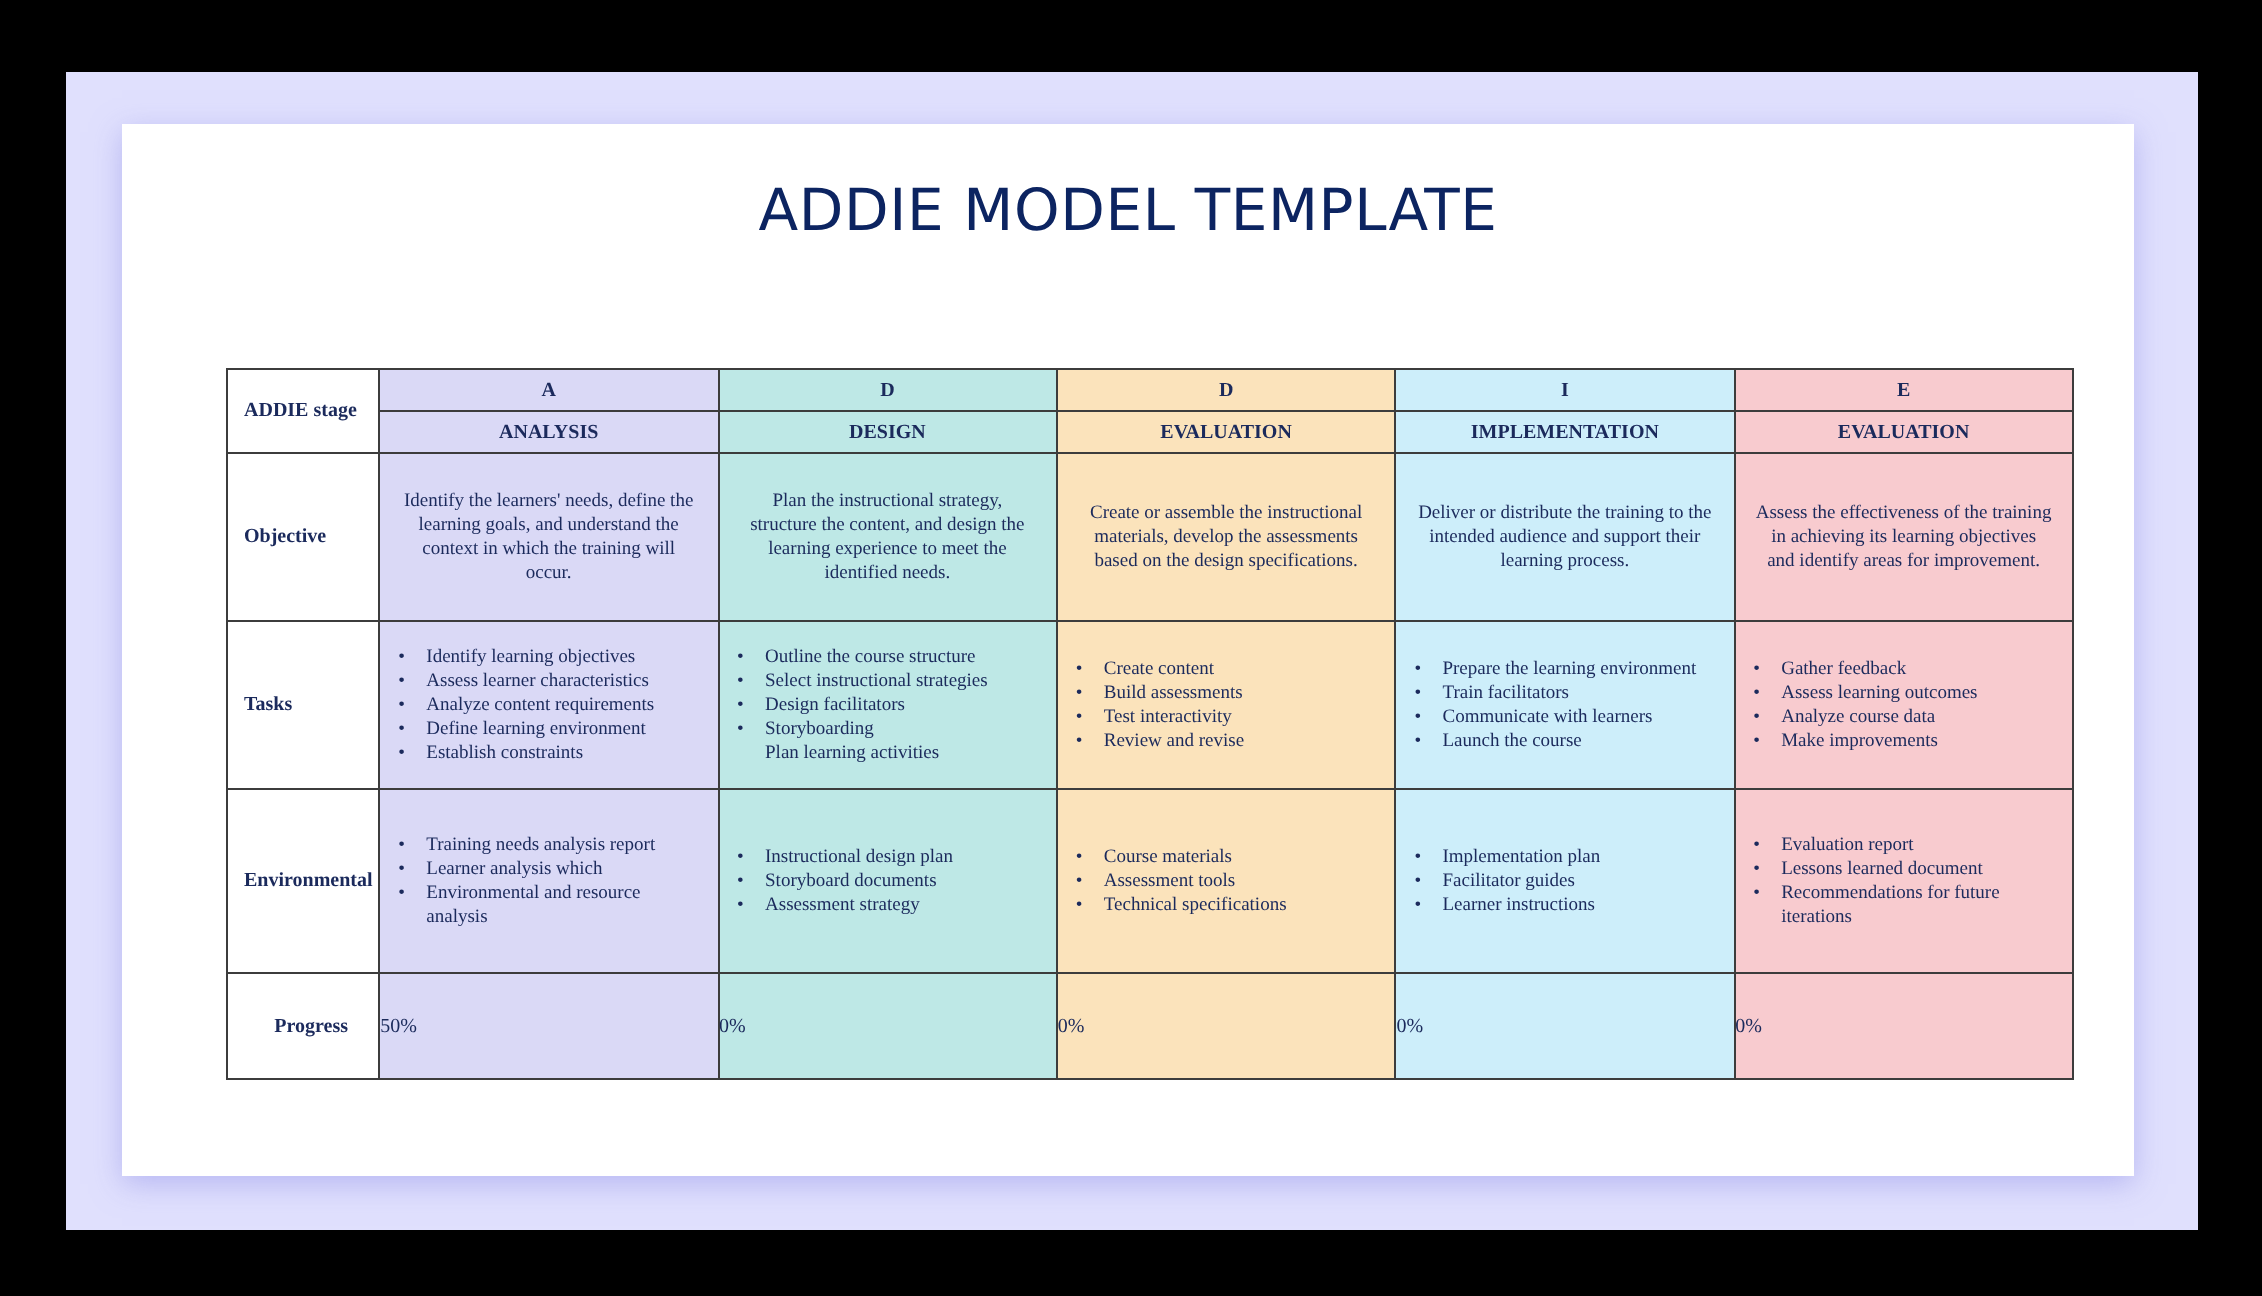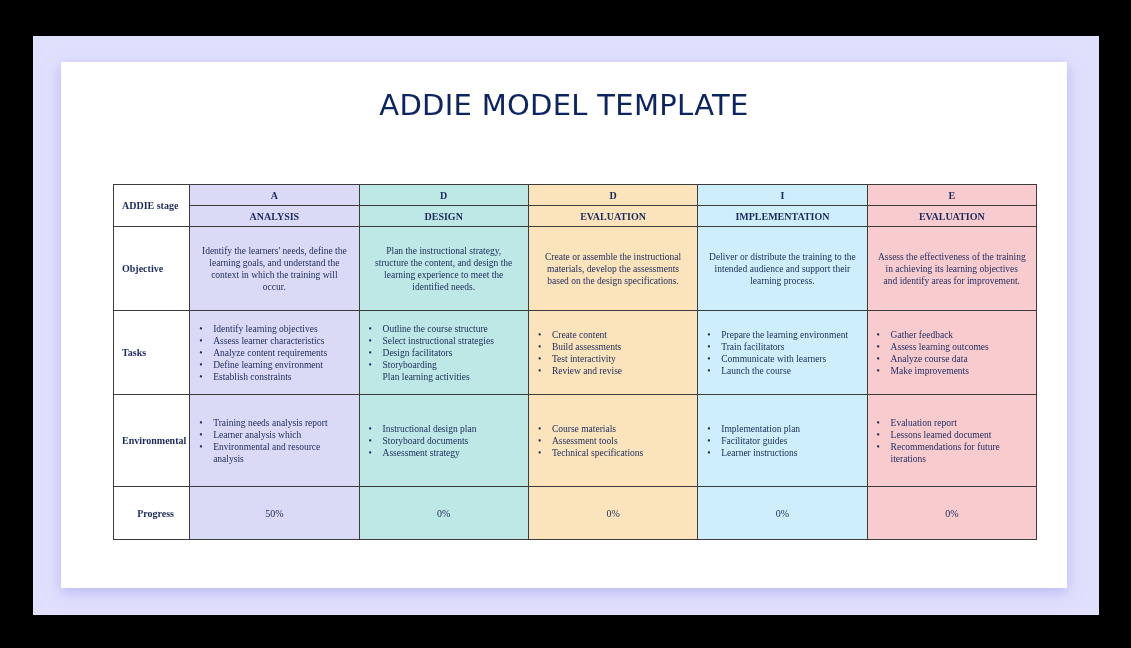--- a/index.html
+++ b/index.html
@@ -75,21 +75,21 @@
     line-height: 12px;
     text-align: center;
     padding: 0 10px !important;
     height: 83px;
   }
   .tasks { height: 84px; }
   .deliv { height: 92px; }
   .prog {
     height: 52px;
     font-size: 10px;
-    text-align: center;
+    text-align: left;
   }
   ul.blist {
     list-style: none;
     margin: 0;
     padding: 0 8px 0 8px;
     font-size: 9.5px;
     line-height: 12px;
   }
   ul.blist li {
     position: relative;

